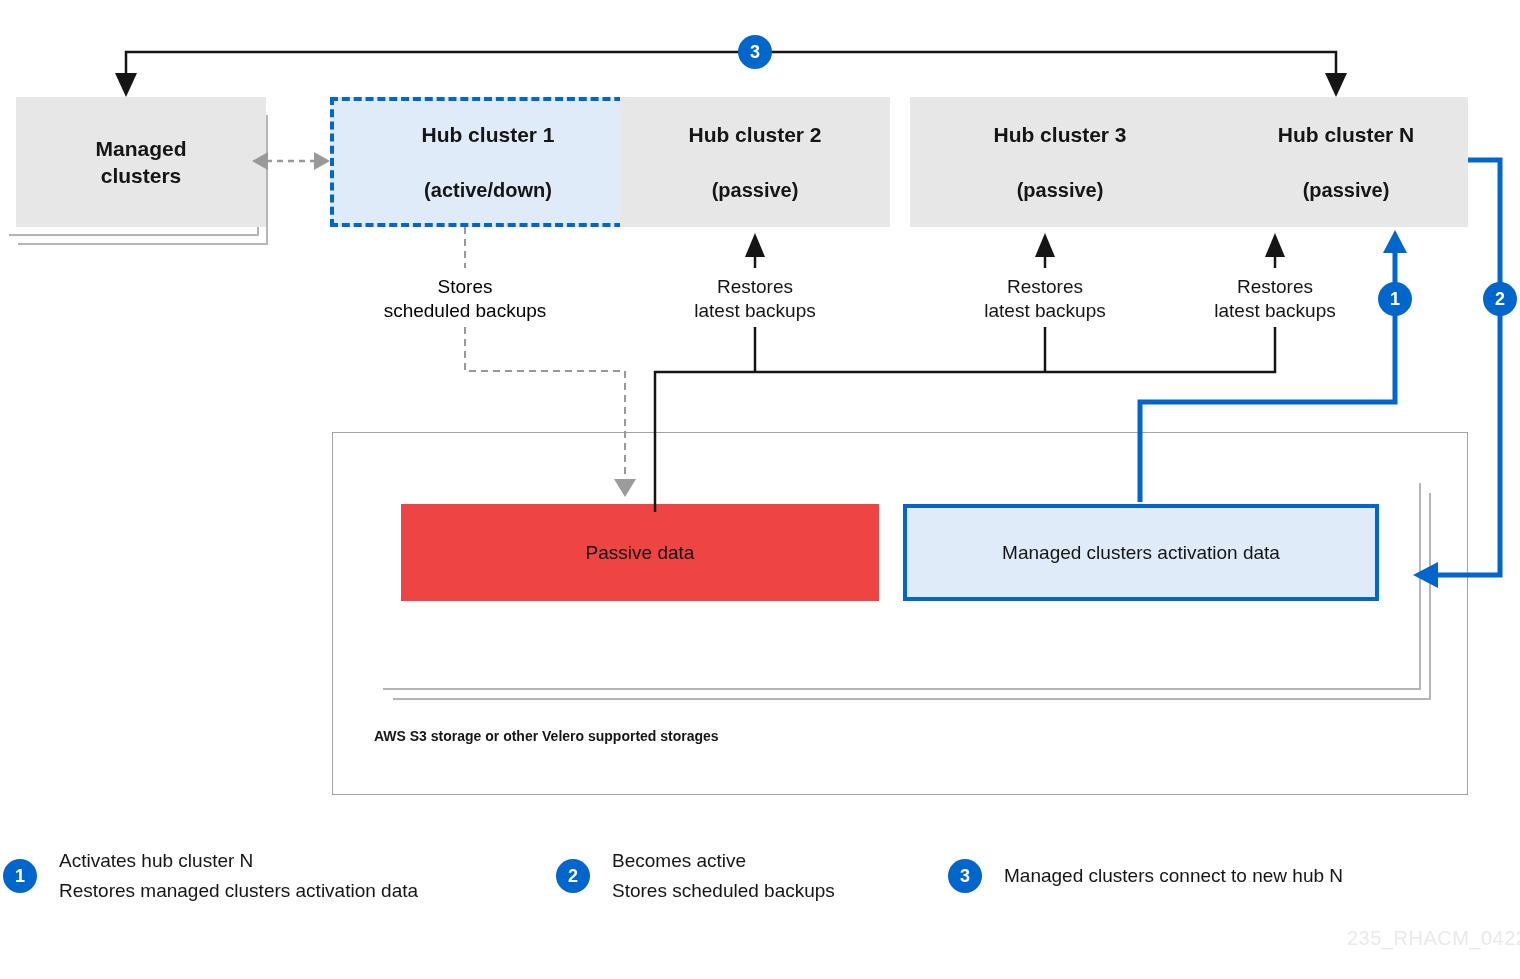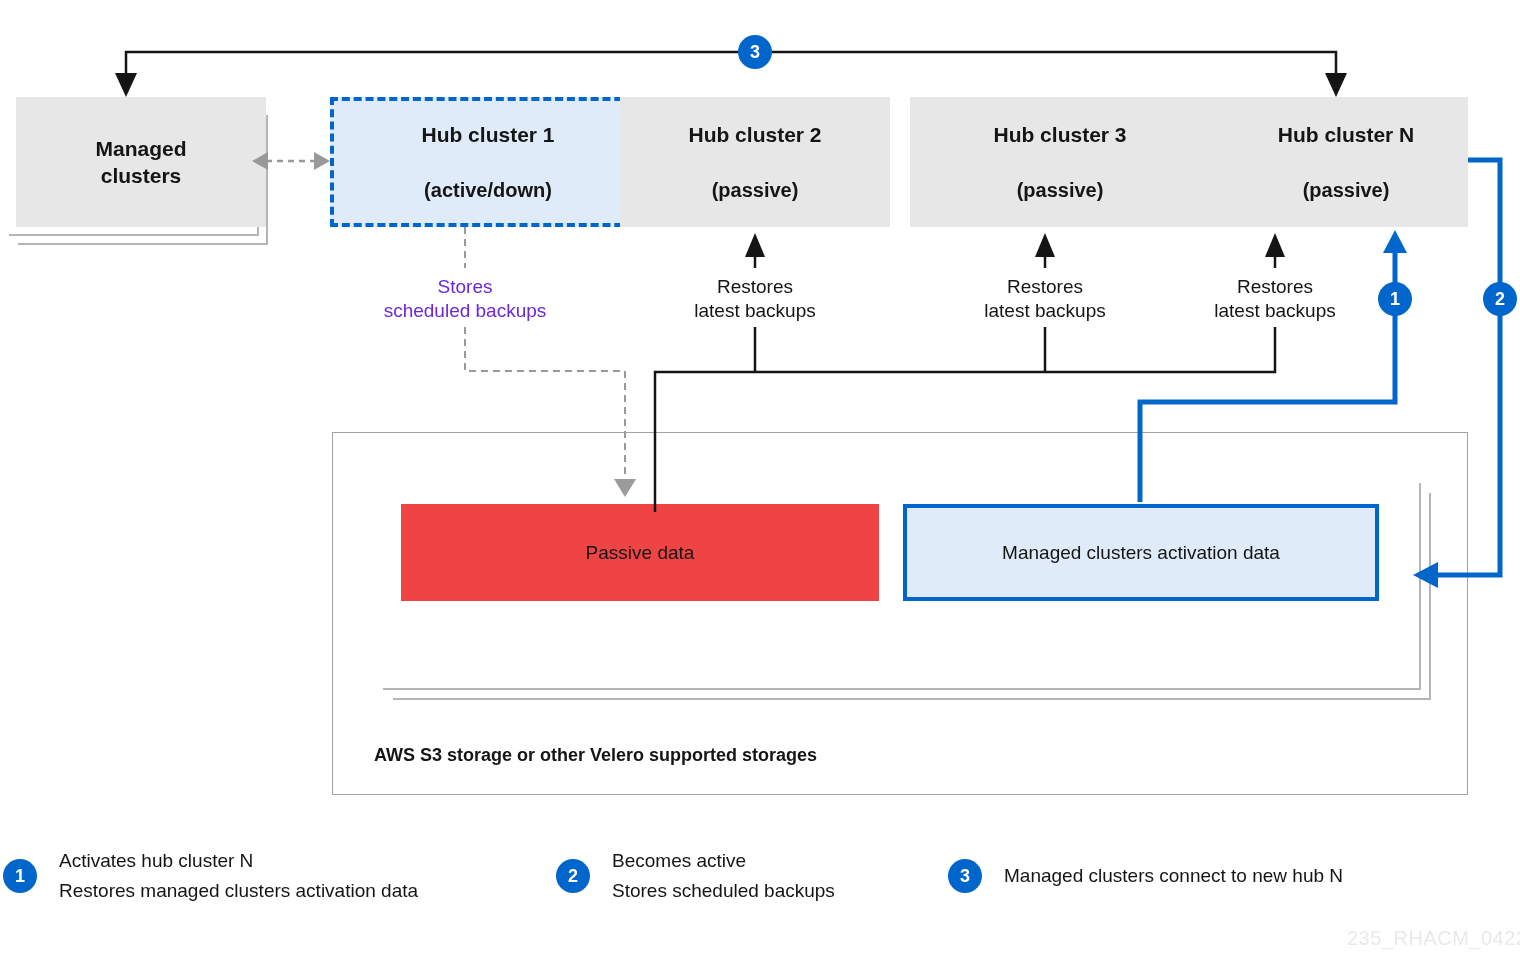--- a/index.html
+++ b/index.html
@@ -22,41 +22,41 @@
   
   .stack-line{
     position:absolute;box-sizing:border-box;
     border-right:2px solid #b5b5b5;border-bottom:2px solid #b5b5b5;
   }
   
   .flow-label{
     position:absolute;top:275px;width:200px;text-align:center;
     font-size:19px;line-height:24px;white-space:pre-line;
   }
-  .flow-label.muted{color:#6d28d9;}
+  .flow-label.muted{color:#000000;}
   
   .storage{
     position:absolute;left:332px;top:432px;width:1136px;height:363px;
     border:1px solid #a3a3a3;background:#fff;box-sizing:border-box;
   }
   .backup-box{
     position:absolute;left:40px;top:40px;width:1038px;height:207px;background:#e7e7e7;
   }
   .backup-label{
     position:absolute;left:28px;bottom:22px;font-weight:700;font-size:20px;
   }
   .data-box{
     position:absolute;top:71px;height:97px;box-sizing:border-box;
     display:flex;align-items:center;justify-content:center;
     font-size:19px;text-align:center;
   }
   .passive-box{left:68px;width:478px;background:#ef4444;}
   .activation-box{left:570px;width:476px;background:#dfebf8;border:4px solid #0066cc;}
   .storage-label{
-    position:absolute;left:41px;top:312px;font-weight:700;font-size:18px;
+    position:absolute;left:41px;top:295px;font-weight:700;font-size:14px;
   }
   
   .overlay{position:absolute;left:0;top:0;pointer-events:none;}
   
   .badge{
     position:absolute;width:34px;height:34px;border-radius:50%;background:#0066cc;
     color:#fff;font-weight:700;font-size:18px;display:flex;align-items:center;justify-content:center;
   }
   
   .legend-item{

